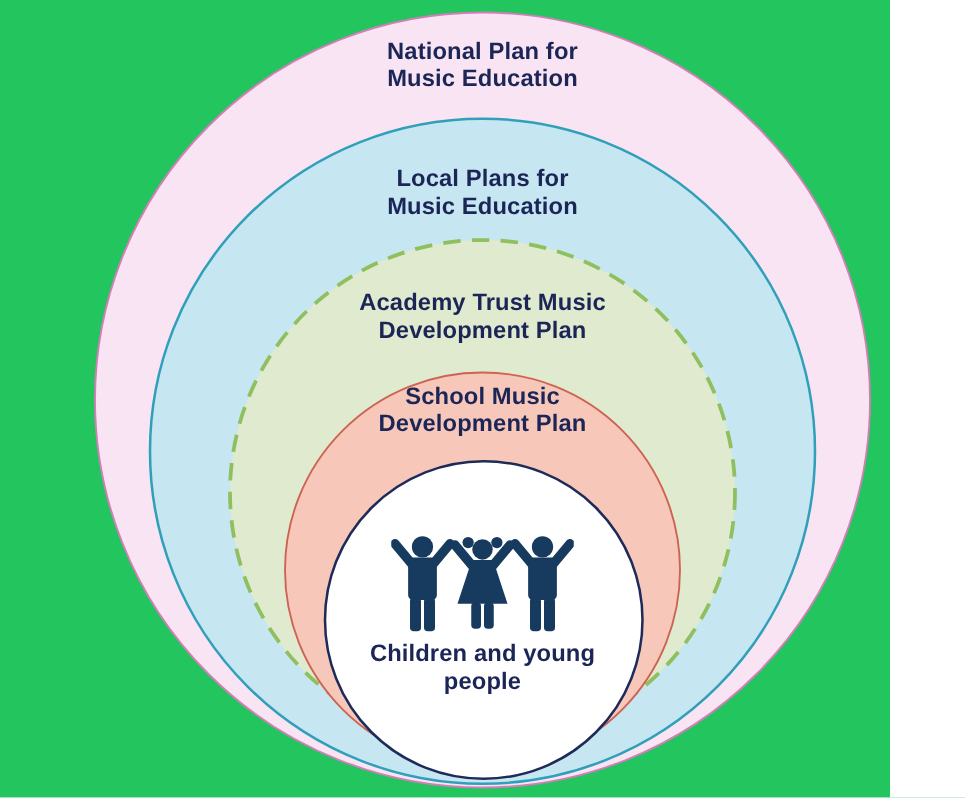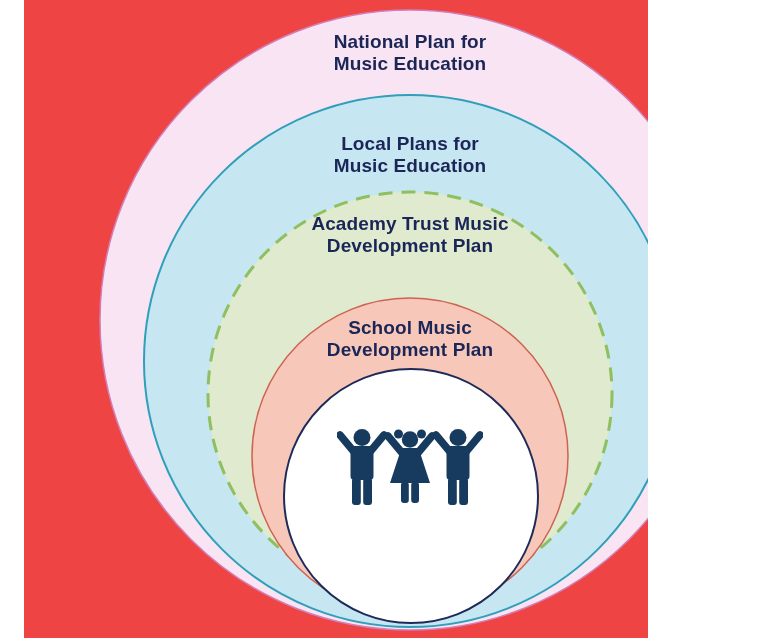--- a/index.html
+++ b/index.html
@@ -3,25 +3,24 @@
 <meta charset="utf-8">
 <style>
   html, body {
     margin: 0;
     padding: 0;
     background: #ffffff;
     font-family: "Liberation Sans", "DejaVu Sans", sans-serif;
   }
   .stage {
     position: relative;
-    width: 624px;
+    width: 712px;
     height: 638px;
-    background: #ef4444;
+    background: #22c55e;
     overflow: hidden;
-    margin-left: 24px;
   }
   .circles {
     position: absolute;
     left: 0;
     top: 0;
   }
   .label {
     position: absolute;
     left: 386px;
     transform: translateX(-50%);
@@ -56,24 +55,24 @@
     <circle cx="386" cy="456" r="158" stroke-width="1.5" fill="#f7c8b9" stroke="#cd6352"></circle>
     <circle cx="387" cy="496" r="127" stroke-width="2" fill="#ffffff" stroke="#1e2b59"></circle>
   </svg>
 
   <div class="label" style="top:31px">National Plan for
 Music Education</div>
 
   <div class="label" style="top:133px">Local Plans for
 Music Education</div>
 
-  <div class="label" style="top:213px">Academy Trust Music
+  <div class="label" style="top:232px">Academy Trust Music
 Development Plan</div>
 
-  <div class="label" style="top:317px">School Music
+  <div class="label" style="top:307px">School Music
 Development Plan</div>
 
   <div class="icon-wrap">
     <svg width="146" height="88" viewBox="0 0 146 88">
       <g stroke-width="7.5" stroke-linecap="round" fill="#173a5f" stroke="#173a5f">
 
         <line x1="18" y1="27" x2="3" y2="9"></line>
         <line x1="32" y1="27" x2="47" y2="9"></line>
         <circle cx="25" cy="11.5" r="8.5" stroke="none"></circle>
         <rect x="13.5" y="20" width="23" height="34" rx="4" stroke="none"></rect>
@@ -92,14 +91,16 @@
         <line x1="114" y1="27" x2="99" y2="9"></line>
         <line x1="128" y1="27" x2="143" y2="9"></line>
         <circle cx="121" cy="11.5" r="8.5" stroke="none"></circle>
         <rect x="109.5" y="20" width="23" height="34" rx="4" stroke="none"></rect>
         <rect x="111" y="52" width="8.8" height="27" rx="3" stroke="none"></rect>
         <rect x="122.2" y="52" width="8.8" height="27" rx="3" stroke="none"></rect>
       </g>
     </svg>
   </div>
 
+  <div class="label label-children" style="top:513px">Children and young
+people</div>
 
 </div>
 
 </body></html>

